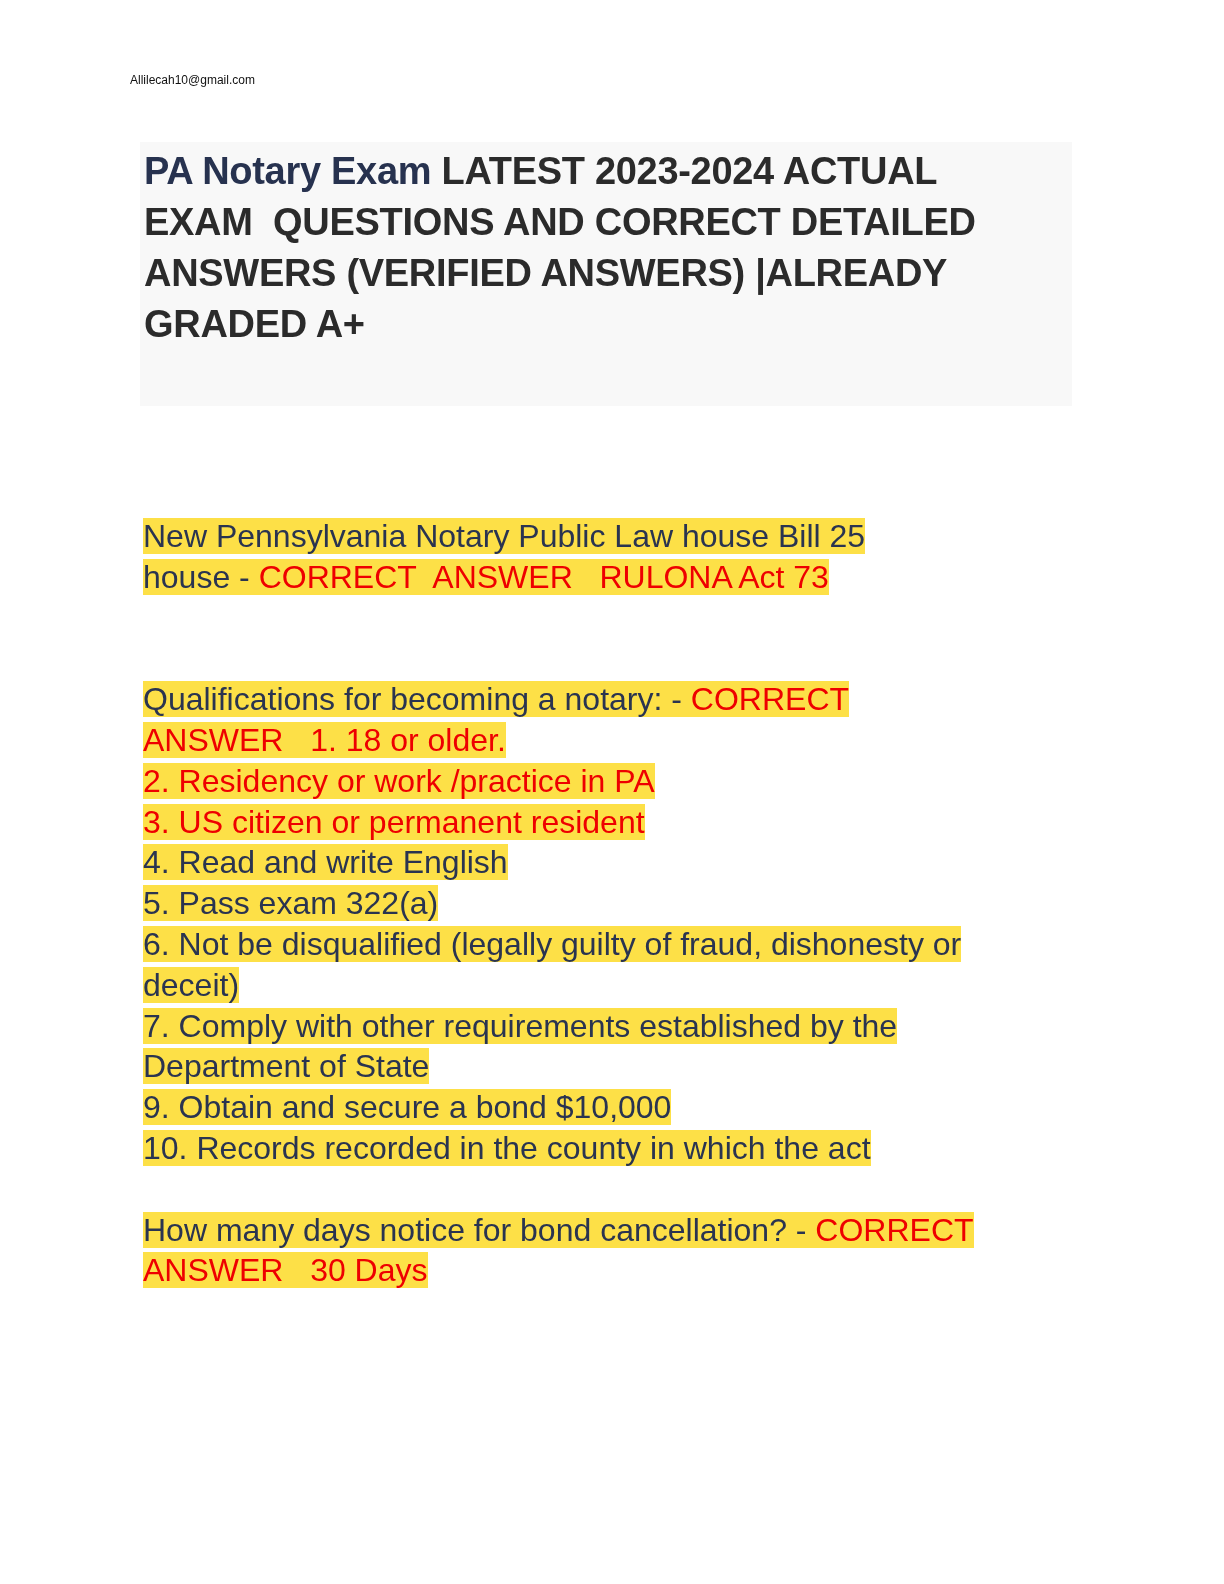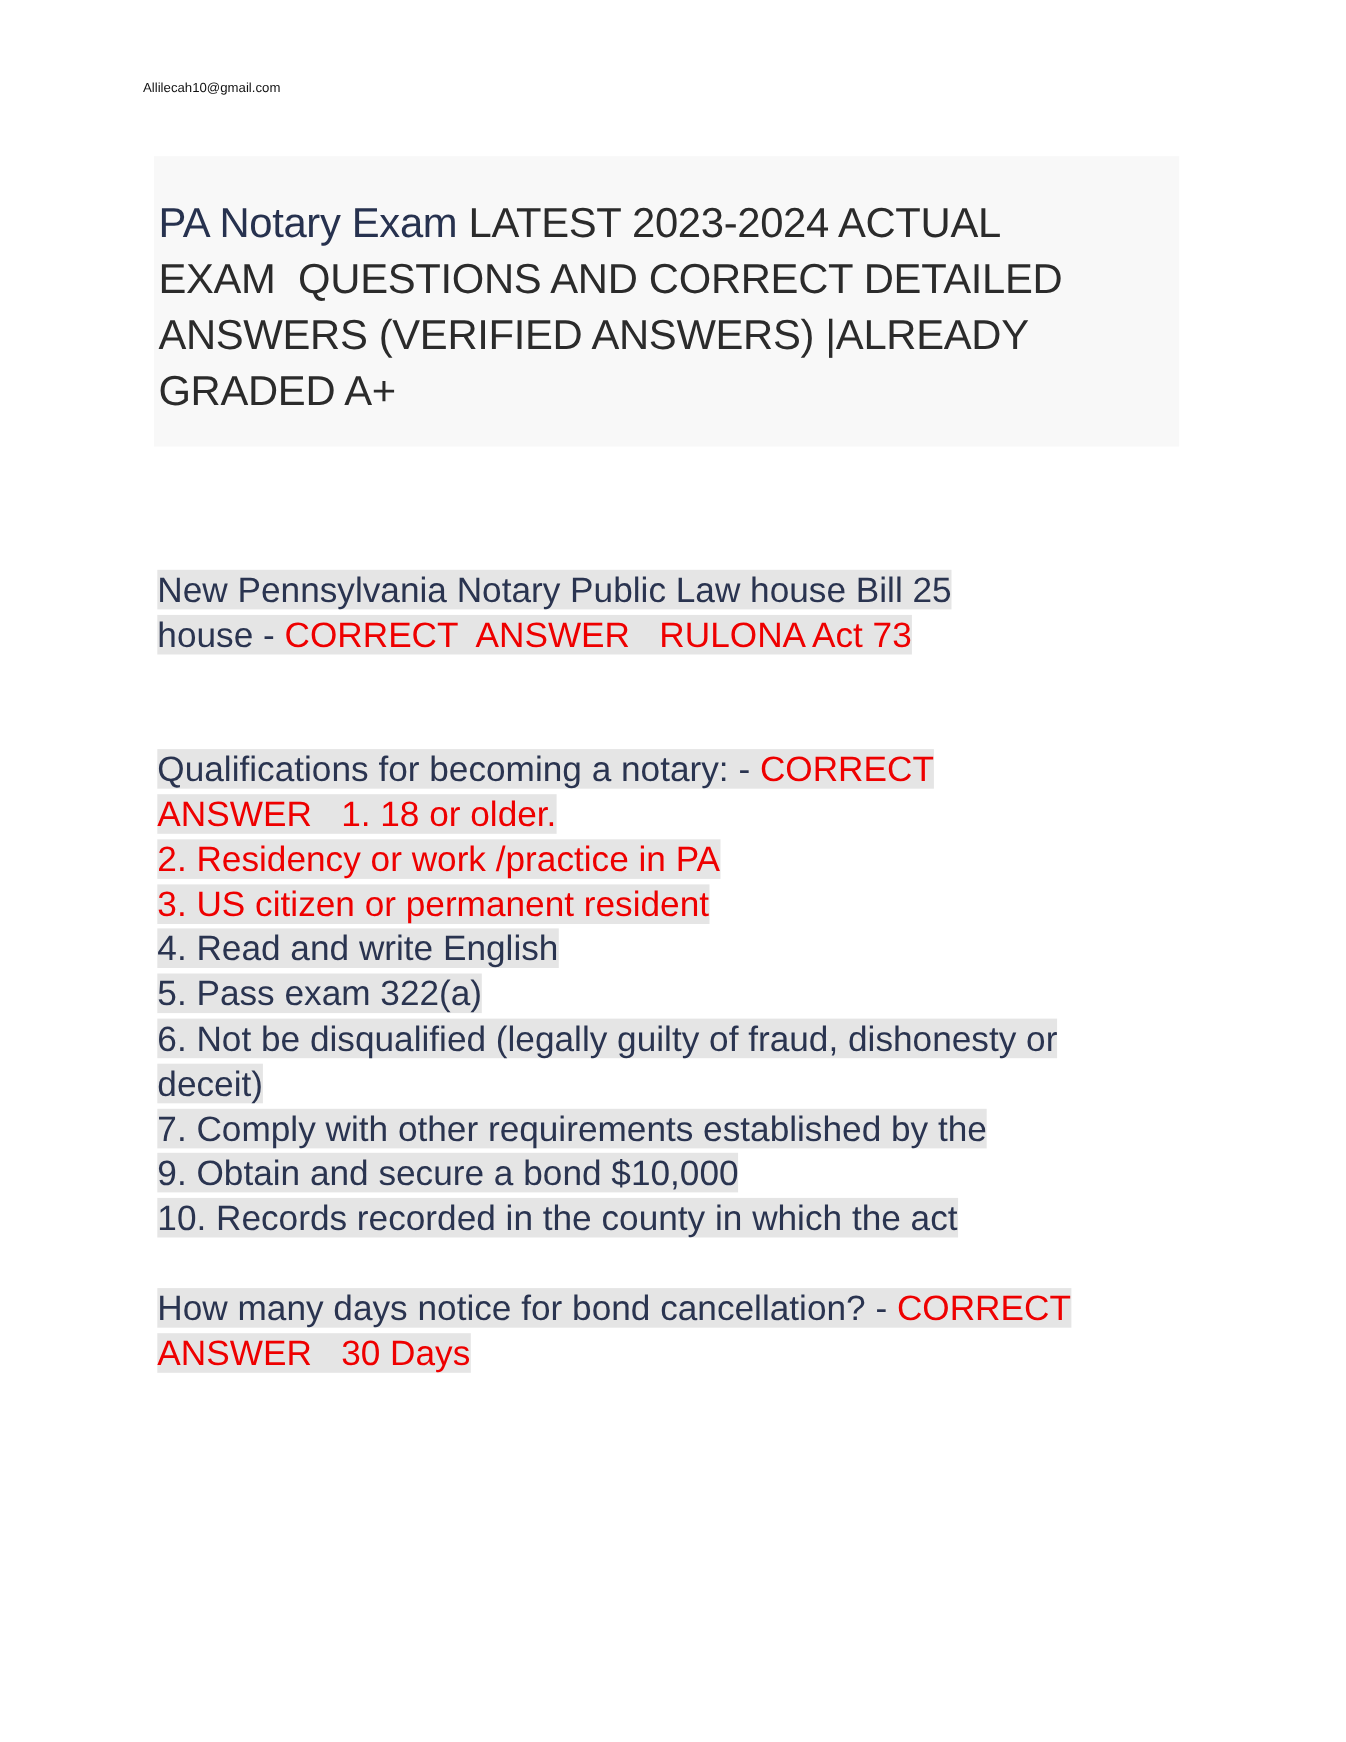--- a/index.html
+++ b/index.html
@@ -1,23 +1,23 @@
 <!DOCTYPE html>
 <html><head>
 <meta charset="utf-8">
 <style>
   html, body { margin:0; padding:0; background:#ffffff; }
   body { width:1224px; height:1584px; position:relative; font-family:"Liberation Sans", sans-serif; }
   .email { position:absolute; left:130px; top:73px; font-size:12px; color:#111; }
   .title-box { position:absolute; left:140px; top:142px; width:932px; height:264px; background:#f8f8f8; }
-  .title { position:absolute; left:144px; top:146px; width:920px; font-size:38px; font-weight:normal; line-height:51px; color:#2b2b2b; letter-spacing:-0.3px;margin-top:32px; }
+  .title { position:absolute; left:144px; top:146px; width:920px; font-size:38px; font-weight:bold; line-height:51px; color:#2b2b2b; letter-spacing:-0.3px; }
   .title .brand { color:#27324f; }
   .content { position:absolute; left:143px; top:516px; width:940px; font-size:32px; line-height:40.8px; color:#2a3450; }
   .line { display:block; }
-  .hl { background:#e5e5e5; }
+  .hl { background:#fde047; }
   .red { color:#ee0000; }
   .gap { height:40.8px; }
 </style>
 </head>
 <body>
 
 <div class="email">Allilecah10@gmail.com</div>
 
 <div class="title-box"></div>
 <div class="title">
@@ -39,20 +39,21 @@
   <div>
     <span class="line"><span class="hl"><span>Qualifications for becoming a notary: - </span><span class="red">CORRECT</span></span></span>
     <span class="line"><span class="hl red">ANSWER   1. 18 or older.</span></span>
     <span class="line"><span class="hl red">2. Residency or work /practice in PA</span></span>
     <span class="line"><span class="hl red">3. US citizen or permanent resident</span></span>
     <span class="line"><span class="hl">4. Read and write English</span></span>
     <span class="line"><span class="hl">5. Pass exam 322(a)</span></span>
     <span class="line"><span class="hl">6. Not be disqualified (legally guilty of fraud, dishonesty or</span></span>
     <span class="line"><span class="hl">deceit)</span></span>
     <span class="line"><span class="hl">7. Comply with other requirements established by the</span></span>
+    <span class="line"><span class="hl">Department of State</span></span>
     <span class="line"><span class="hl">9. Obtain and secure a bond $10,000</span></span>
     <span class="line"><span class="hl">10. Records recorded in the county in which the act</span></span>
   </div>
   <div class="gap"></div>
   <div>
     <span class="line"><span class="hl"><span>How many days notice for bond cancellation? - </span><span class="red">CORRECT</span></span></span>
     <span class="line"><span class="hl red">ANSWER   30 Days</span></span>
   </div>
 </div>
 

